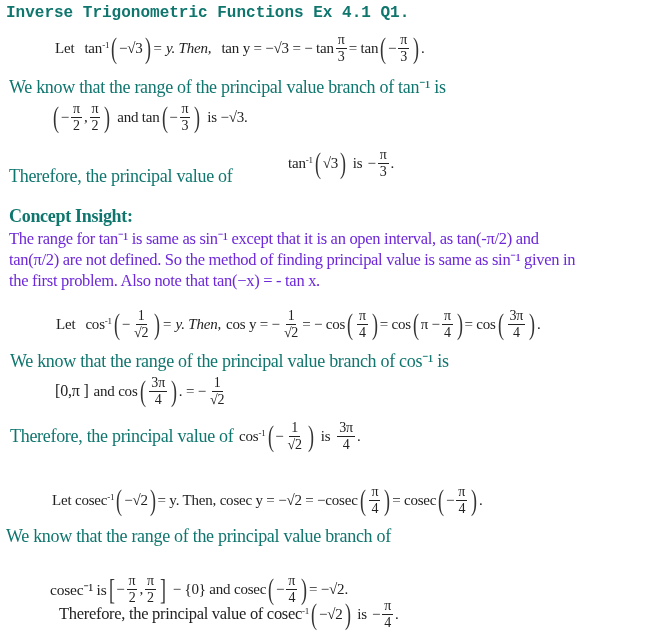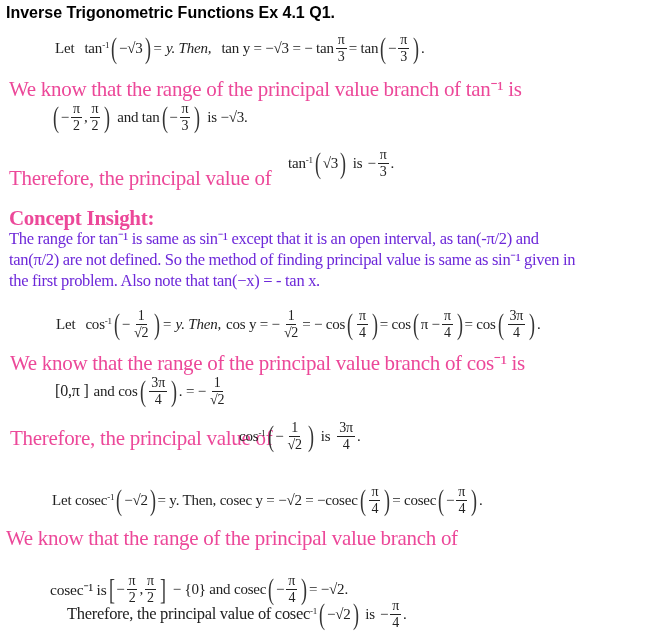--- a/index.html
+++ b/index.html
@@ -1,20 +1,20 @@
 <!DOCTYPE html>
 <html><head>
 <meta charset="utf-8">
 <style>
   html, body { margin: 0; padding: 0; background: #ffffff; }
   body { width: 648px; height: 635px; position: relative; overflow: hidden;
          font-family: "Liberation Serif", serif; color: #1a1a1a; }
   .abs { position: absolute; white-space: nowrap; }
-  .title { font-family: Liberation Sans, sans-serif; font-weight: bold; font-size: 16px; color: #000000; }
-  .txt { font-size: 21px; letter-spacing: -0.3px; color: #ec4899; }
+  .title { font-family: Liberation Mono, monospace; font-weight: bold; font-size: 16px; color: #0f766e; }
+  .txt { font-size: 18px; letter-spacing: -0.3px; color: #0f766e; }
   .eq { font-size: 15px; color: #222; letter-spacing: -0.2px; display: flex; align-items: center; margin-left: 45px; }
   .eq .it { font-style: italic; }
   .sup { font-size: 9px; vertical-align: super; position: relative; top: -3px; }
   .frac { display: inline-flex; flex-direction: column; align-items: center; vertical-align: middle; margin: 0 2px; line-height: 1; }
   .frac .num { border-bottom: 1px solid #222; padding: 0 2px 1px; font-size: 14px; }
   .frac .den { padding: 1px 2px 0; font-size: 14px; }
   .paren { display: inline-block; font-size: 30px; transform: scaleX(0.6); line-height: 1; vertical-align: middle; font-weight: 100; color: #333; }
   .bold { font-weight: bold; }
   .ci { font-size: 16.5px; letter-spacing: -0.3px; line-height: 21px; color: #6d28d9; }
   .gap { display: inline-block; width: 5px; }
@@ -233,21 +233,21 @@
   <span class="paren">(</span>
   <span>−</span>
   <span class="frac">
       <span class="num">π</span>
       <span class="den">4</span>
     </span>
   <span class="paren">)</span>
   <span>= −√2.</span>
 </div>
 
-<div class="abs eq" style="left:22px; top:594px; height:40px;align-items:center;">
+<div class="abs eq" style="left:14px; top:594px; height:40px;align-items:center;">
   <span style="font-size:16.5px; letter-spacing:-0.3px;">Therefore, the principal value of cosec</span>
     <span class="sup">-1</span>
   <span class="paren">(</span>
     <span>−√2</span>
     <span class="paren">)</span>
   <span class="gap"></span>
     <span>is</span>
     <span class="gap"></span>
   <span>−</span>
   <span class="frac">

